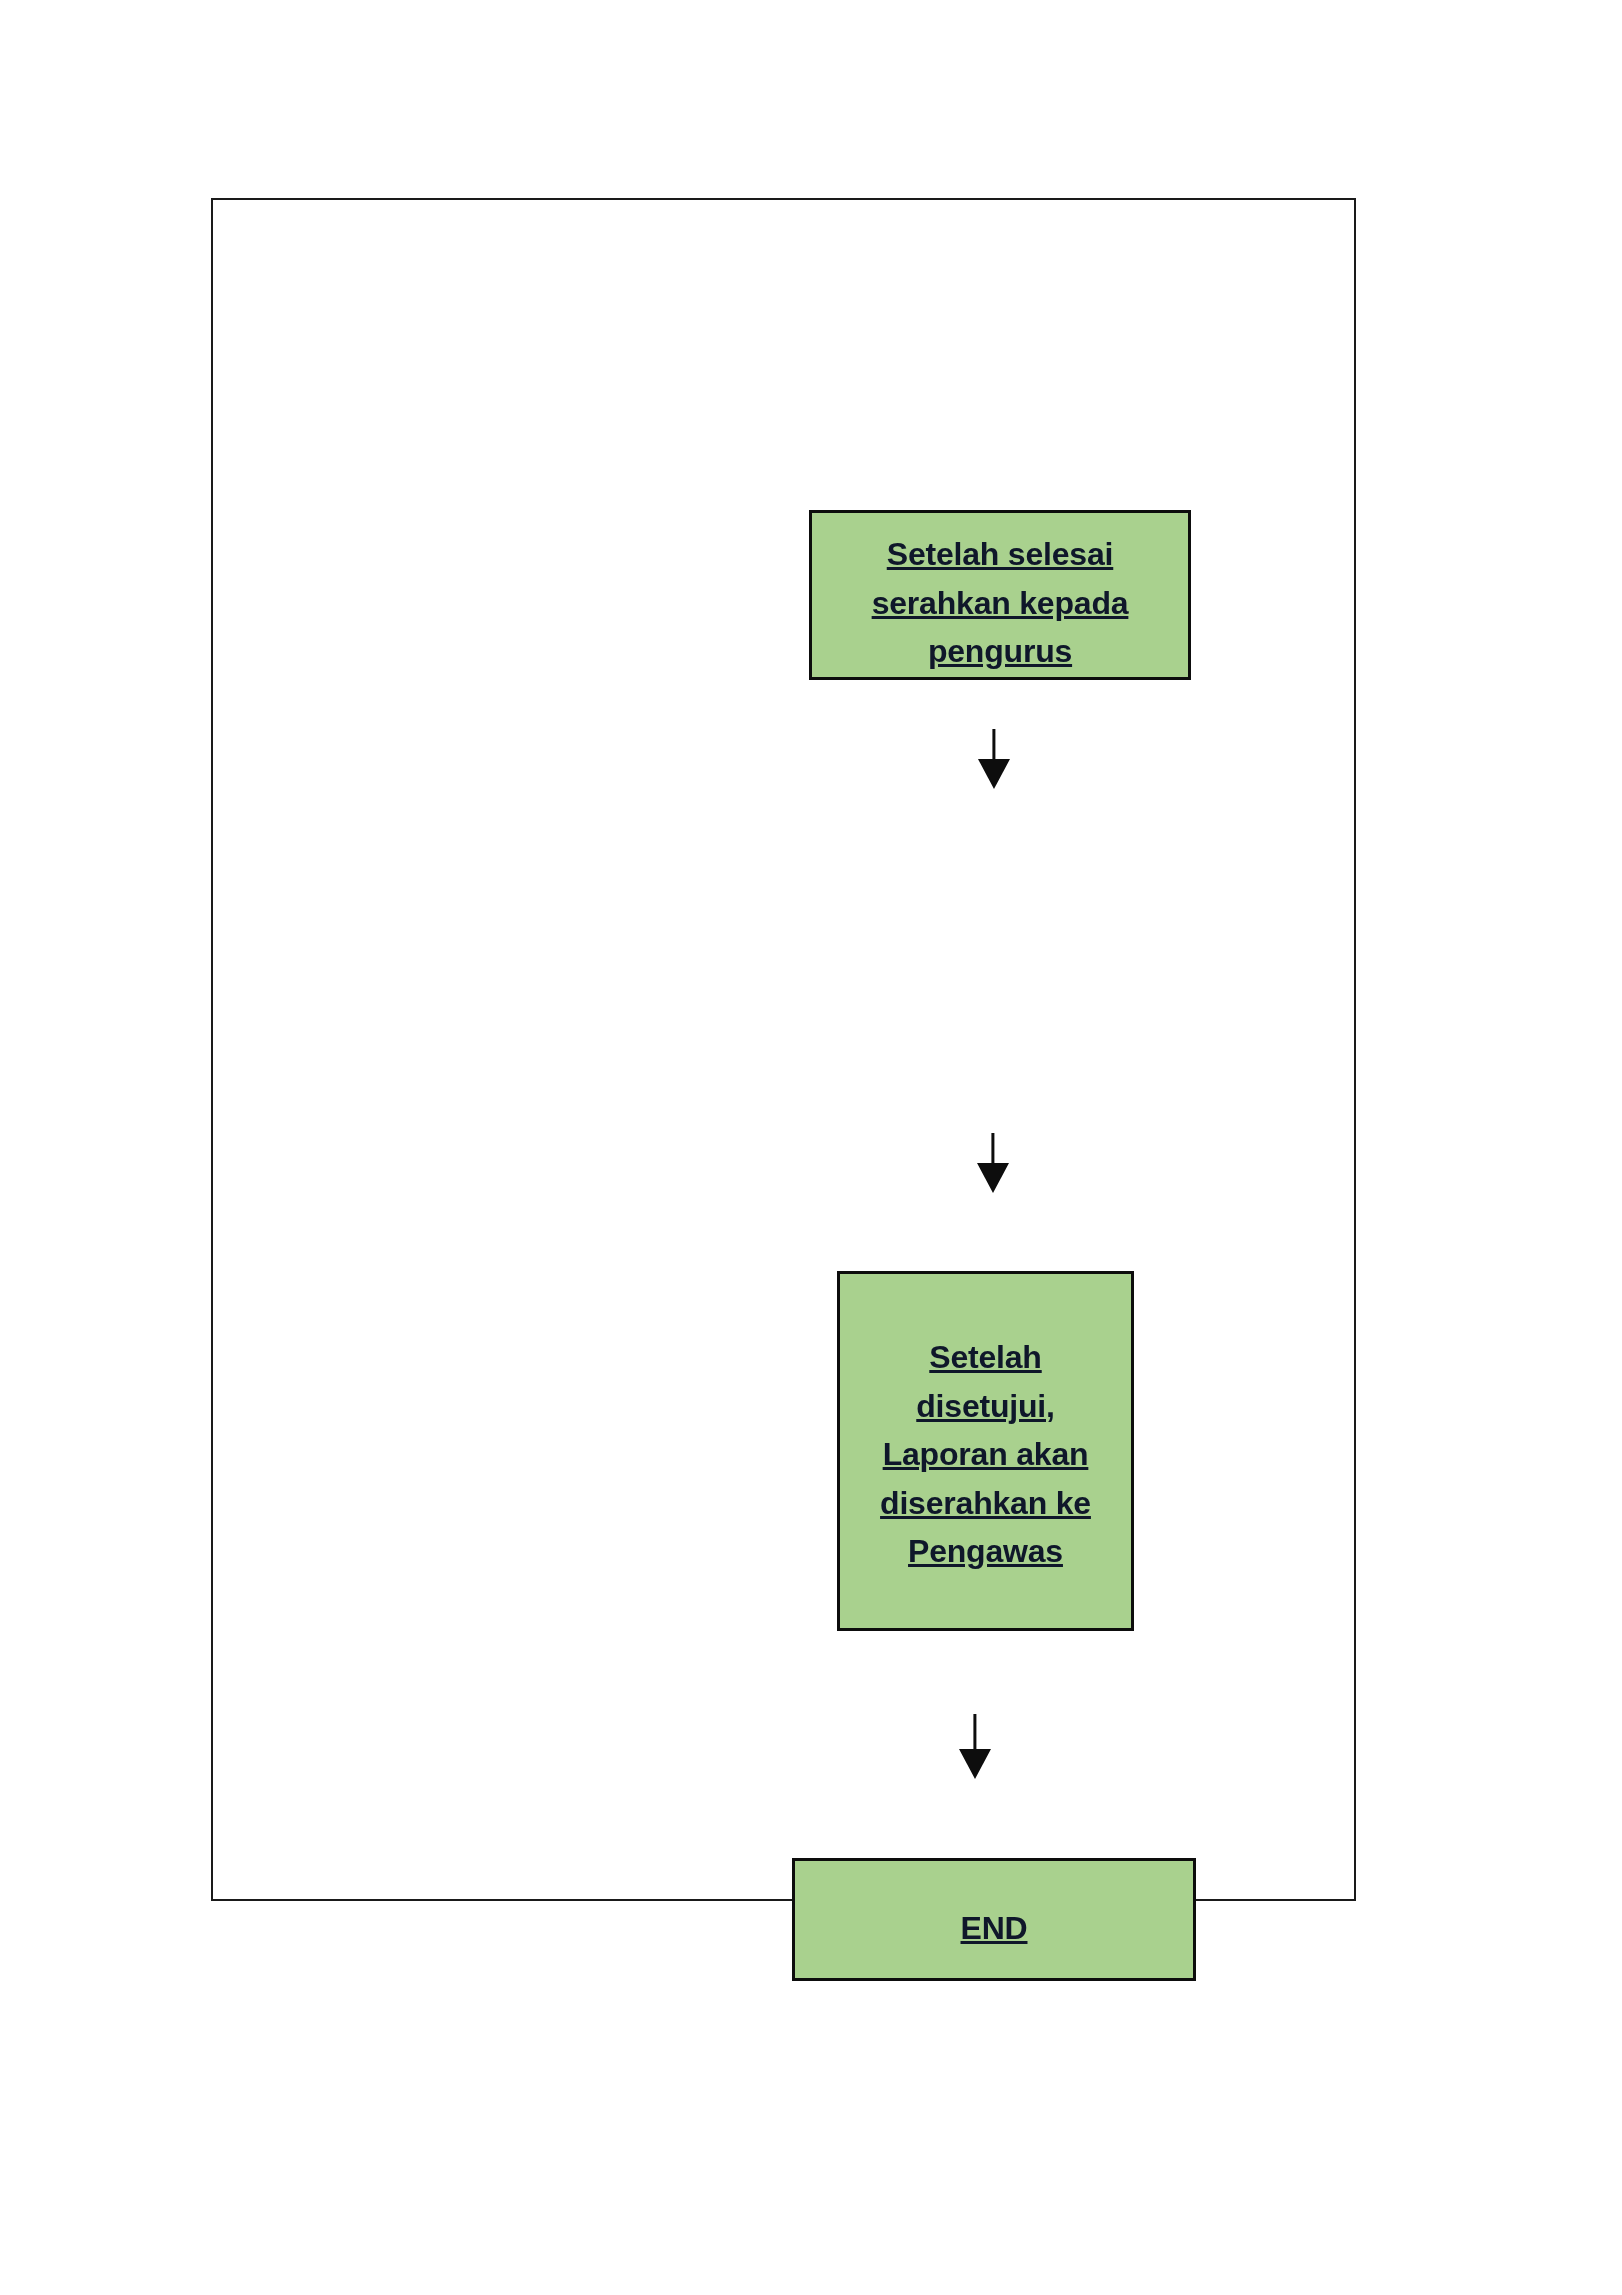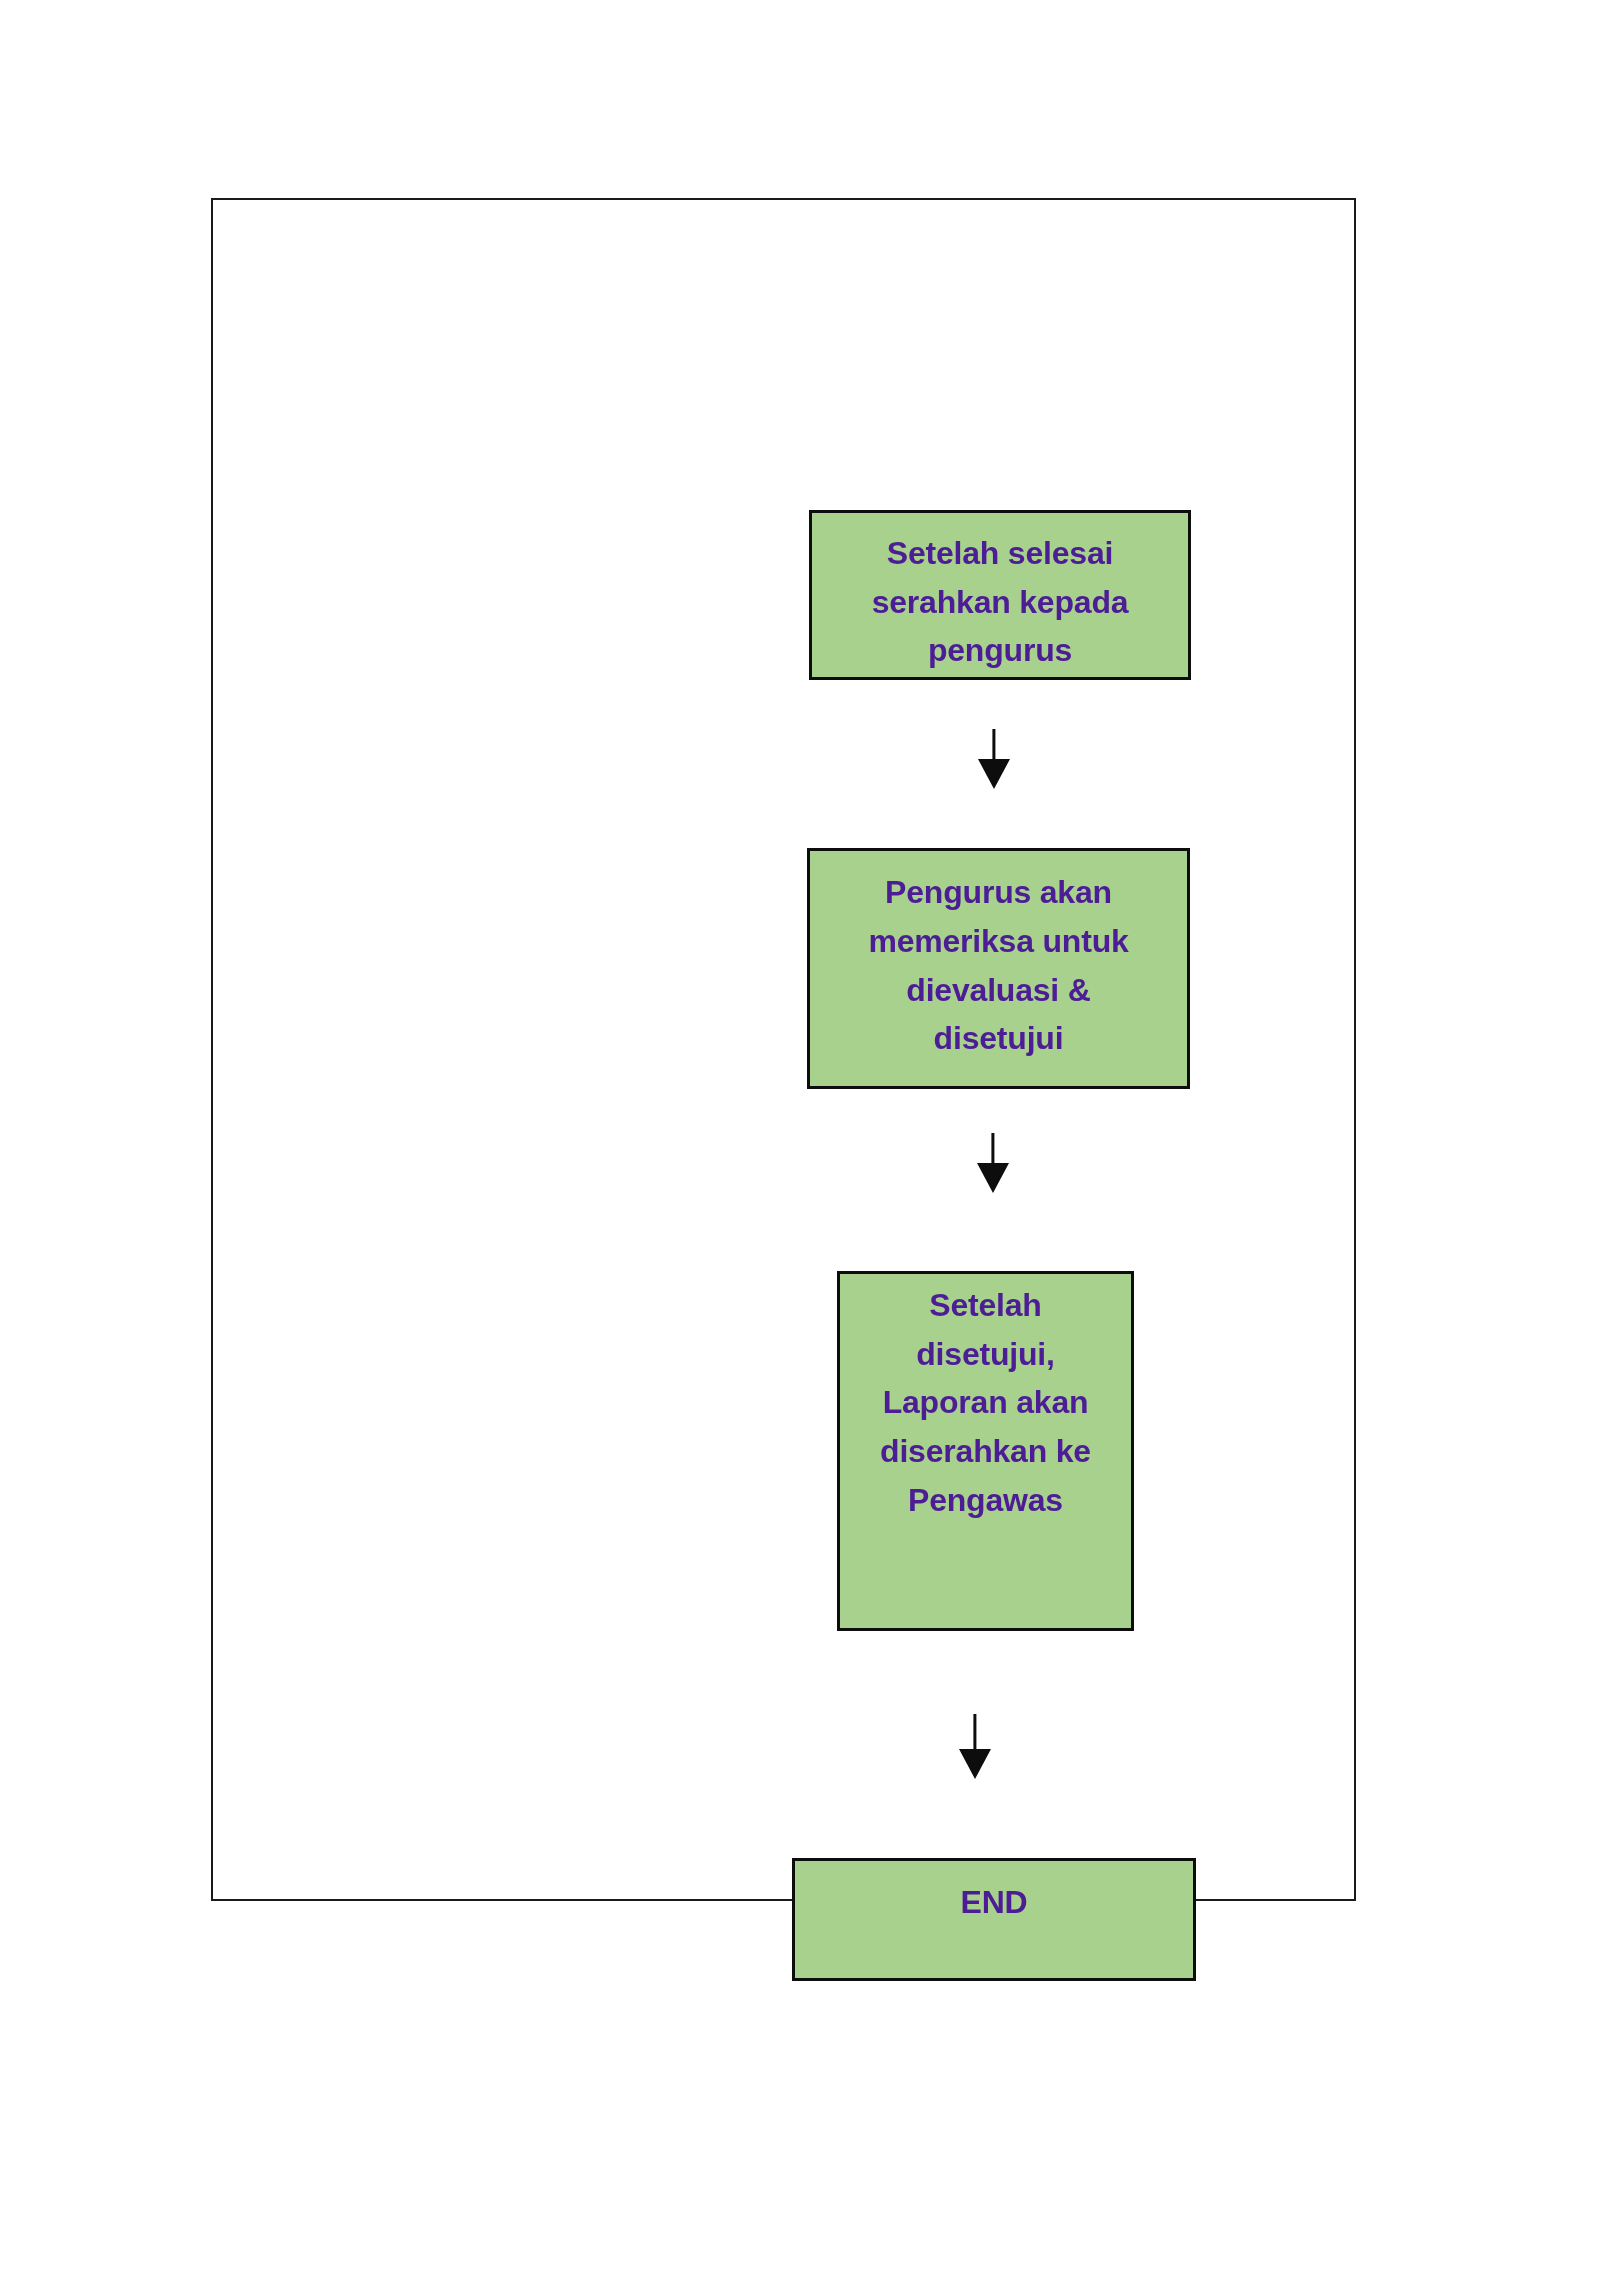--- a/index.html
+++ b/index.html
@@ -26,27 +26,28 @@
     box-sizing: border-box;
     background: #ffffff;
   }
 
   
   .node {
     position: absolute;
     box-sizing: border-box;
     background: #a9d18e;
     border: 3.2px solid #0d0d0d;
-    color: #4c1d95;
+    color: #0f172a;
     font-weight: bold;
     text-align: center;
     display: flex;
     flex-direction: column;
-    justify-content: flex-start;
+    justify-content: center;
     align-items: center;
+    text-decoration: underline;
   }
   .node .node-text {
     width: 100%;
     white-space: pre-line;
     line-height: 1.52;
     letter-spacing: -0.2px;
   }
 
   #node-step-1 {
     left: 596px;
@@ -126,26 +127,20 @@
     <span class="node-text">Setelah selesai
 serahkan kepada
 pengurus</span>
   </div>
 
   <div class="arrow" id="arrow-1">
     <div class="shaft"></div>
     <div class="head"></div>
   </div>
 
-  <div class="node" id="node-step-2">
-    <span class="node-text">Pengurus akan
-memeriksa untuk
-dievaluasi &amp;
-disetujui</span>
-  </div>
 
   <div class="arrow" id="arrow-2">
     <div class="shaft"></div>
     <div class="head"></div>
   </div>
 
   <div class="node" id="node-step-3">
     <span class="node-text">Setelah
 disetujui,
 Laporan akan

